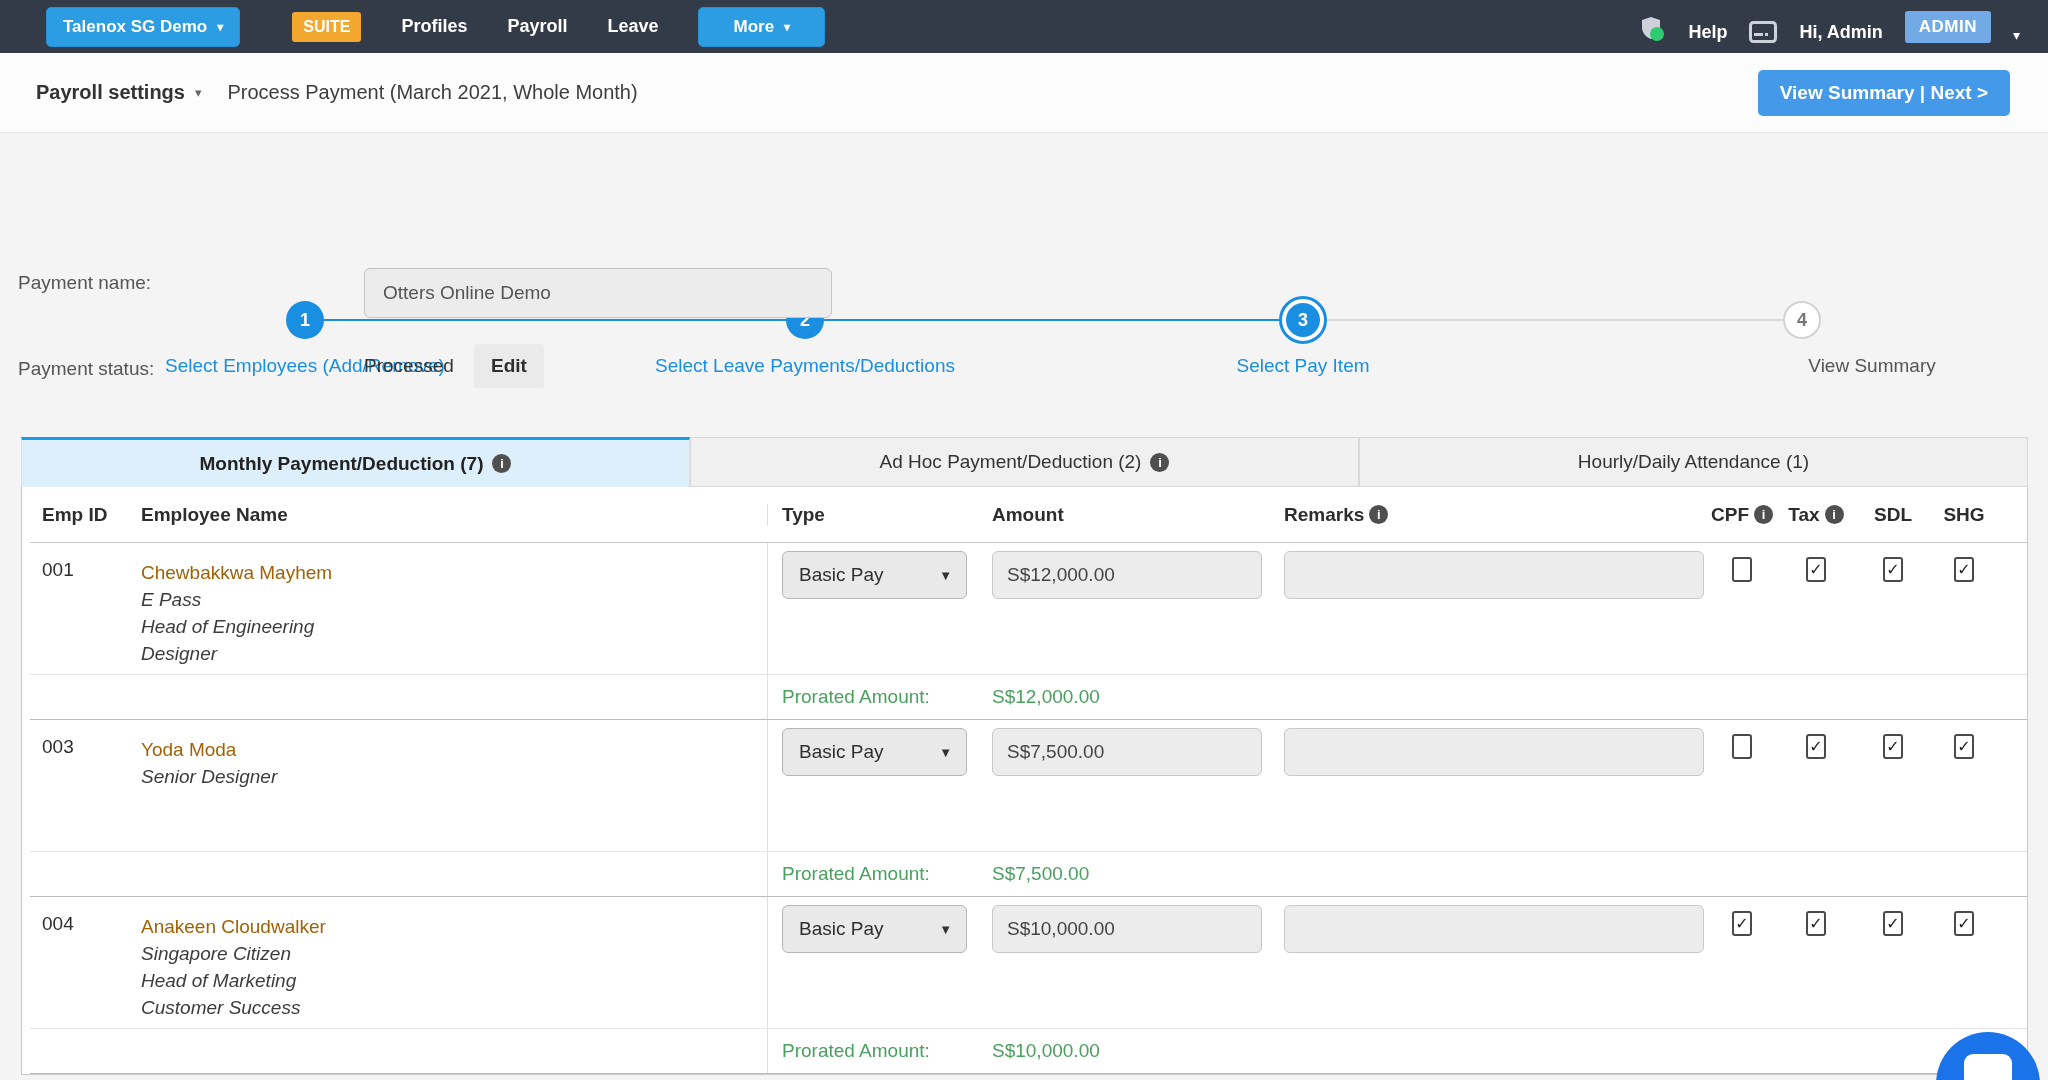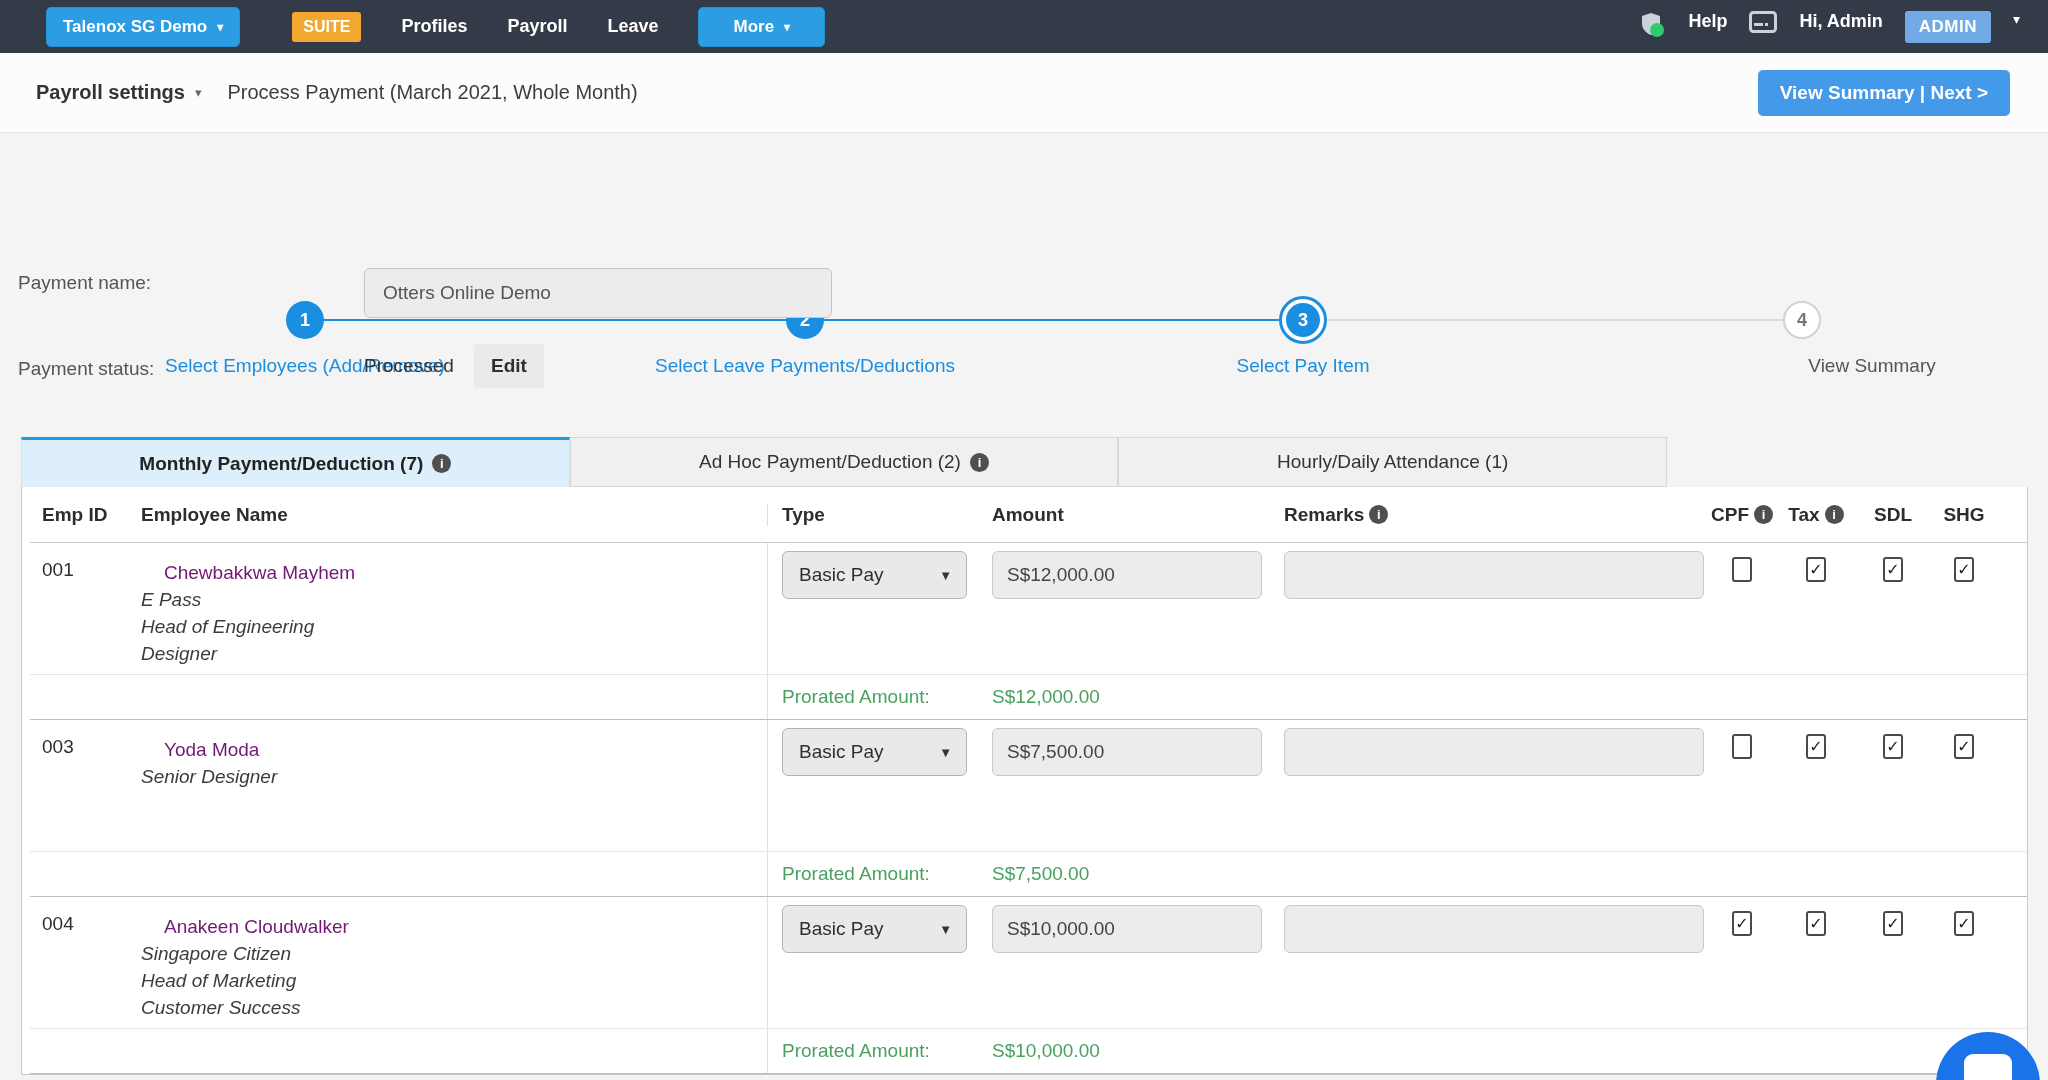--- a/index.html
+++ b/index.html
@@ -5,21 +5,21 @@
   * { margin:0; padding:0; box-sizing:border-box; }
   html,body { width:2048px; height:1080px; overflow:hidden; }
   body { font-family:"Liberation Sans","DejaVu Sans",sans-serif; background:#f4f4f5; position:relative; }
 
   
   .navbar { height:53px; background:#343b48; display:flex; align-items:center; padding:0 28px 0 46px; gap:0; }
   .btn-blue { background:#2d9de3; color:#fff; border:1px solid #2491d6; border-radius:5px; font-size:17px; font-weight:700; padding:9px 16px; cursor:pointer; display:inline-flex; align-items:center; gap:10px; }
   .suite { background:#f2a72e; color:#fff; font-weight:700; font-size:16px; padding:6px 11px; border-radius:3px; margin-left:52px; }
   .navlink { color:#fff; font-weight:700; font-size:18px; margin-left:40px; cursor:pointer; }
   .more-btn { margin-left:40px; padding:9px 34px; }
-  .nav-right { margin-left:auto; display:flex; align-items:flex-start; gap:22px; }
+  .nav-right { margin-left:auto; display:flex; align-items:flex-end; gap:22px; }
   .nav-ico { display:inline-flex; align-items:center; }
   .help { color:#fff; font-weight:700; font-size:18px; }
   .hi { color:#fff; font-weight:700; font-size:18px; }
   .admin-badge { background:#71aae5; color:#fff; font-weight:700; font-size:17px; padding:6px 14px; border-radius:3px; letter-spacing:.5px; }
   .caret { color:#fff; font-size:14px; }
   .caret-sm { font-size:12px; }
 
   
   .subheader { height:80px; background:#fcfcfc; border-bottom:1px solid #e4e4e4; display:flex; align-items:center; padding:0 38px 0 36px; }
   .ps-label { font-size:20px; font-weight:700; color:#333; cursor:pointer; display:flex; align-items:center; gap:10px; }
@@ -41,39 +41,39 @@
   .steplabel.blue { color:#1a8ee0; }
   .steplabel.gray { color:#555; }
 
   
   .fieldlabel { position:absolute; left:18px; font-size:19px; color:#555; }
   .pname-input { position:absolute; left:364px; top:268px; width:468px; height:50px; background:#ececec; border:1px solid #c5c5c5; border-radius:6px; font-size:19px; color:#555; padding:0 18px; font-family:inherit; }
   .pstatus-val { position:absolute; left:364px; top:355px; font-size:19px; color:#333; }
   .edit-btn { position:absolute; left:474px; top:344px; background:#eaeaea; border:none; border-radius:4px; font-size:19px; font-weight:700; color:#2f2f2f; padding:11px 17px; cursor:pointer; font-family:inherit; }
 
   
-  .tabs { position:absolute; top:437px; left:21px; width:1646px; height:50px; display:flex; }
+  .tabs { position:absolute; top:437px; left:21px; width:2007px; height:50px; display:flex; }
   .tab { flex:1; display:flex; align-items:center; justify-content:center; gap:9px; font-size:19px; color:#333; background:#f0f0f0; border:1px solid #d8d8d8; cursor:pointer; }
   .tab.active { background:#ddeffb; border-color:#cfe4f2; border-top:3px solid #1a9be8; border-bottom:none; font-weight:700; color:#222; }
   .info-ico { width:19px; height:19px; border-radius:50%; background:#4f4f4f; color:#fff; font-size:13px; font-weight:700; display:inline-flex; align-items:center; justify-content:center; font-style:normal; }
 
   
   .table { position:absolute; top:487px; left:21px; width:2007px; background:#fff; border:1px solid #c9c9c9; border-top:none;padding-left:8px; }
   .grid { display:grid; grid-template-columns:109px 628px 211px 293px 438px 66px 82px 72px 70px 1fr; }
   .thead { height:56px; align-items:center; border-bottom:1px solid #c9c9c9; font-weight:700; font-size:19px; color:#2d2d2d; }
   .thead .hcell { padding-left:12px; display:flex; align-items:center; gap:5px; }
   .thead .hname { padding-left:2px; }
   .thead .hpad { padding-left:14px; }
   .thead .hcb { justify-content:center; padding-left:0; }
   .c-type { border-left:1px solid #e0e0e0; }
   .trow { border-bottom:1px solid #e6e6e6; min-height:132px; }
   .cell { padding-top:12px; }
   .c-emp { padding-left:12px; font-size:19px; color:#2e2e2e; padding-top:16px; }
   .c-name { padding-left:2px; padding-top:16px; }
-  .ename { font-size:19px; color:#701a75; line-height:27px;margin-left:23px; }
+  .ename { font-size:19px; color:#a16207; line-height:27px; }
   .edetail { font-size:19px; font-style:italic; color:#3c3c3c; line-height:27px; }
   .selectbox { margin:8px 0 0 14px; width:185px; height:48px; background:#e9e9e9; border:1px solid #b5b5b5; border-radius:6px; display:flex; align-items:center; font-size:19px; color:#2f2f2f; padding:0 14px 0 16px; cursor:pointer; position:relative; }
   .selectbox .chev { margin-left:auto; font-size:13px; color:#333; }
   .tinput { margin:8px 0 0 14px; height:48px; background:#ececec; border:1px solid #c8c8c8; border-radius:6px; font-size:19px; color:#444; padding:0 14px; font-family:inherit; }
   .amt { width:270px; }
   .rem { width:420px; margin-left:13px; }
   .c-cb { display:flex; justify-content:center; padding-top:14px; }
   .cb { width:20px; height:25px; border:2px solid #4a4a4a; border-radius:3px; background:#fff; display:flex; align-items:center; justify-content:center; font-size:16px; color:#1d1d1d; cursor:pointer; }
   .prow { height:45px; align-items:center; border-bottom:1px solid #bdbdbd; font-size:19px; }
   .prow .c-type { height:100%; display:flex; align-items:center; padding:0 0 0 14px; color:#4aa05f; }

